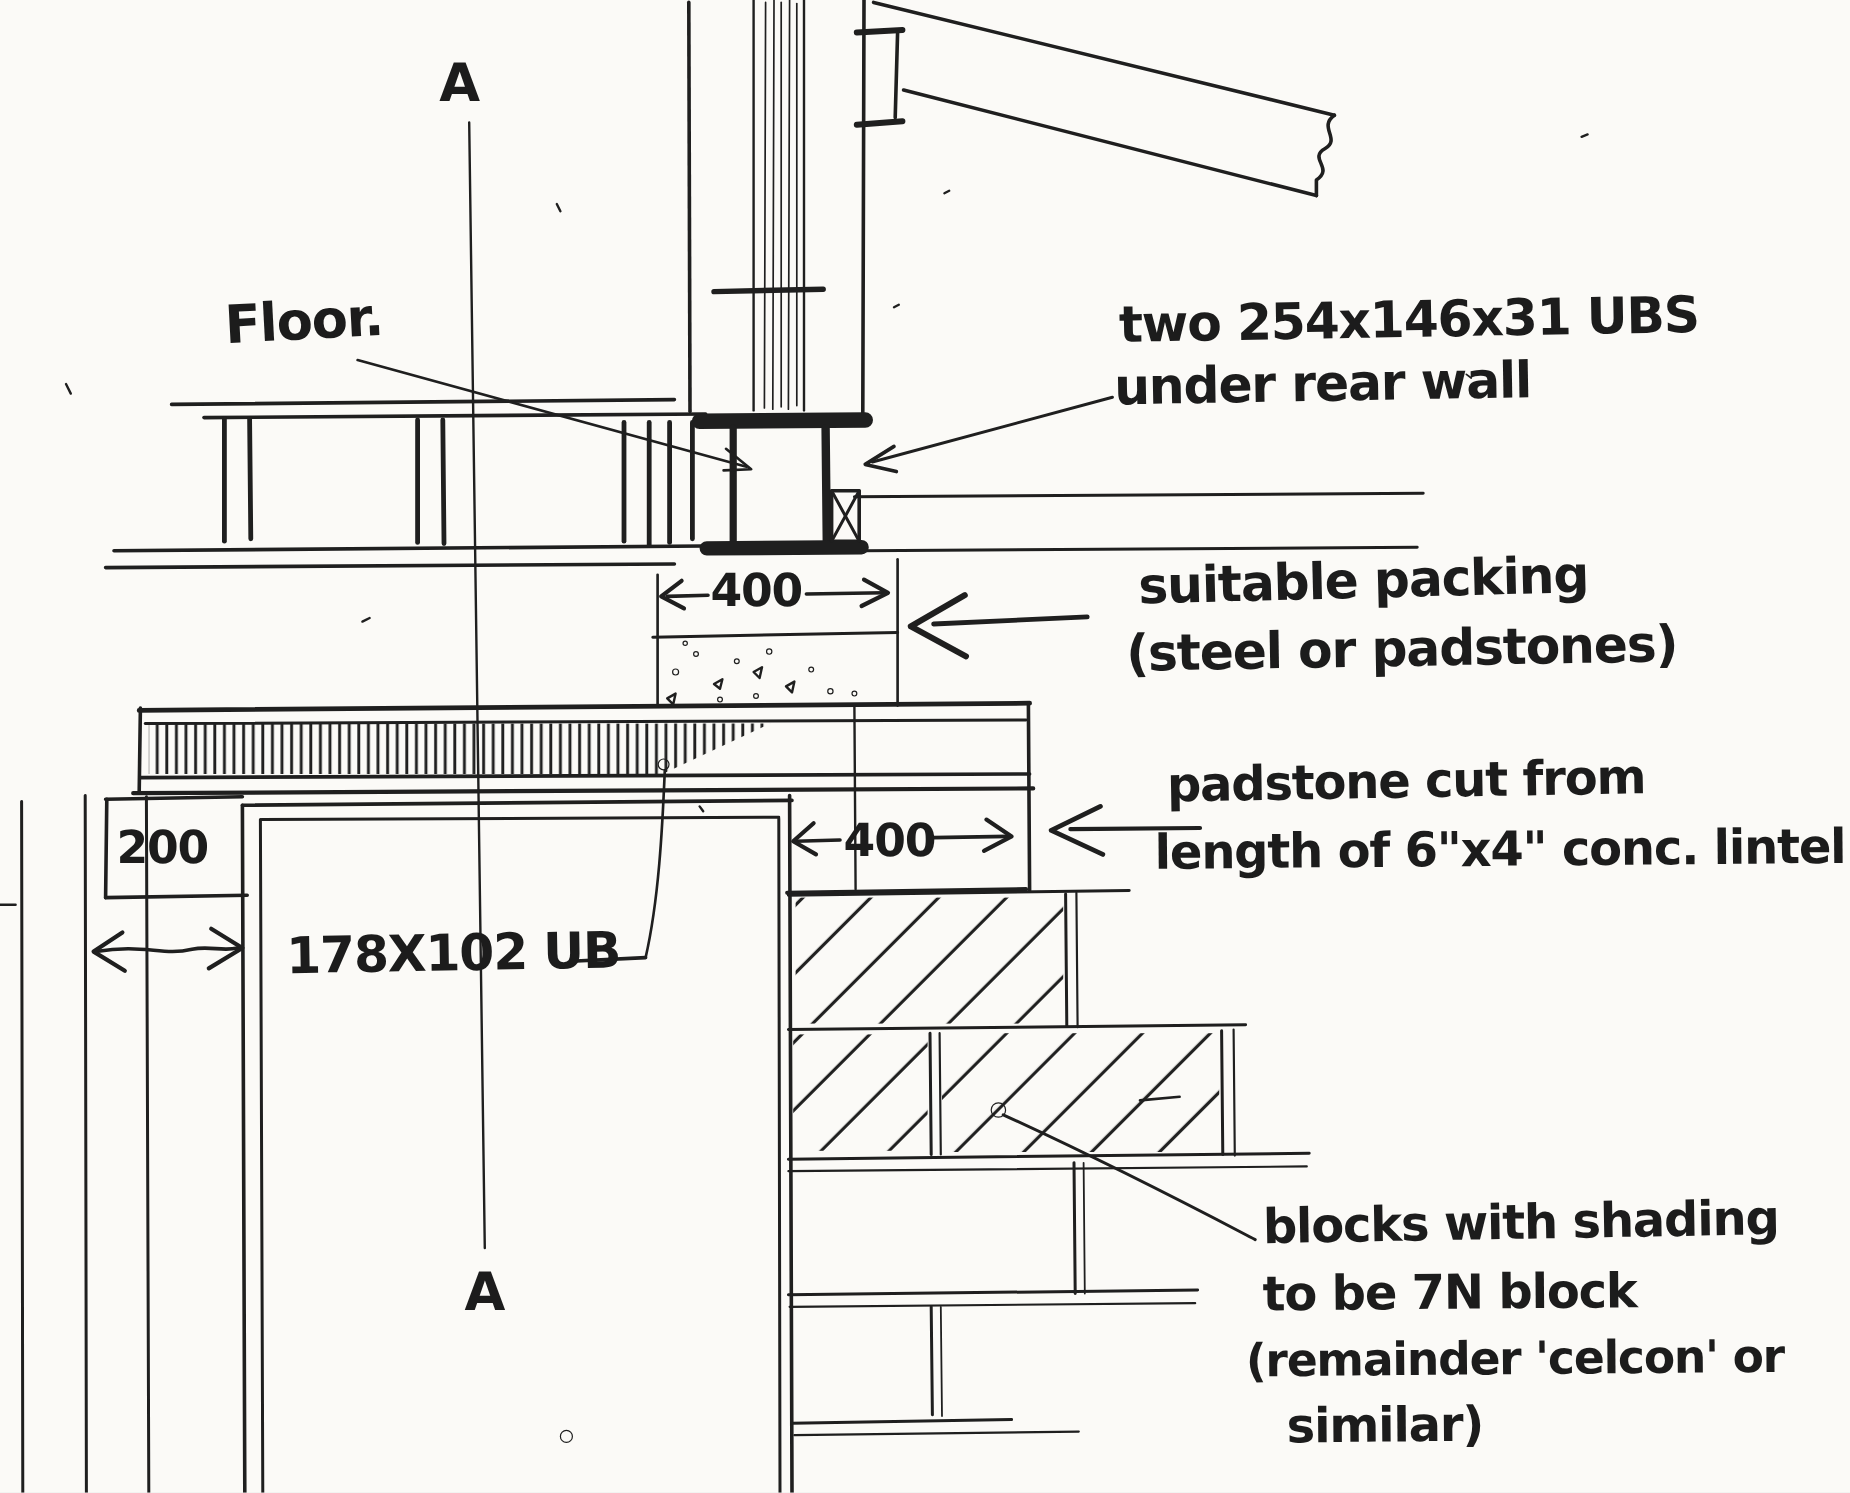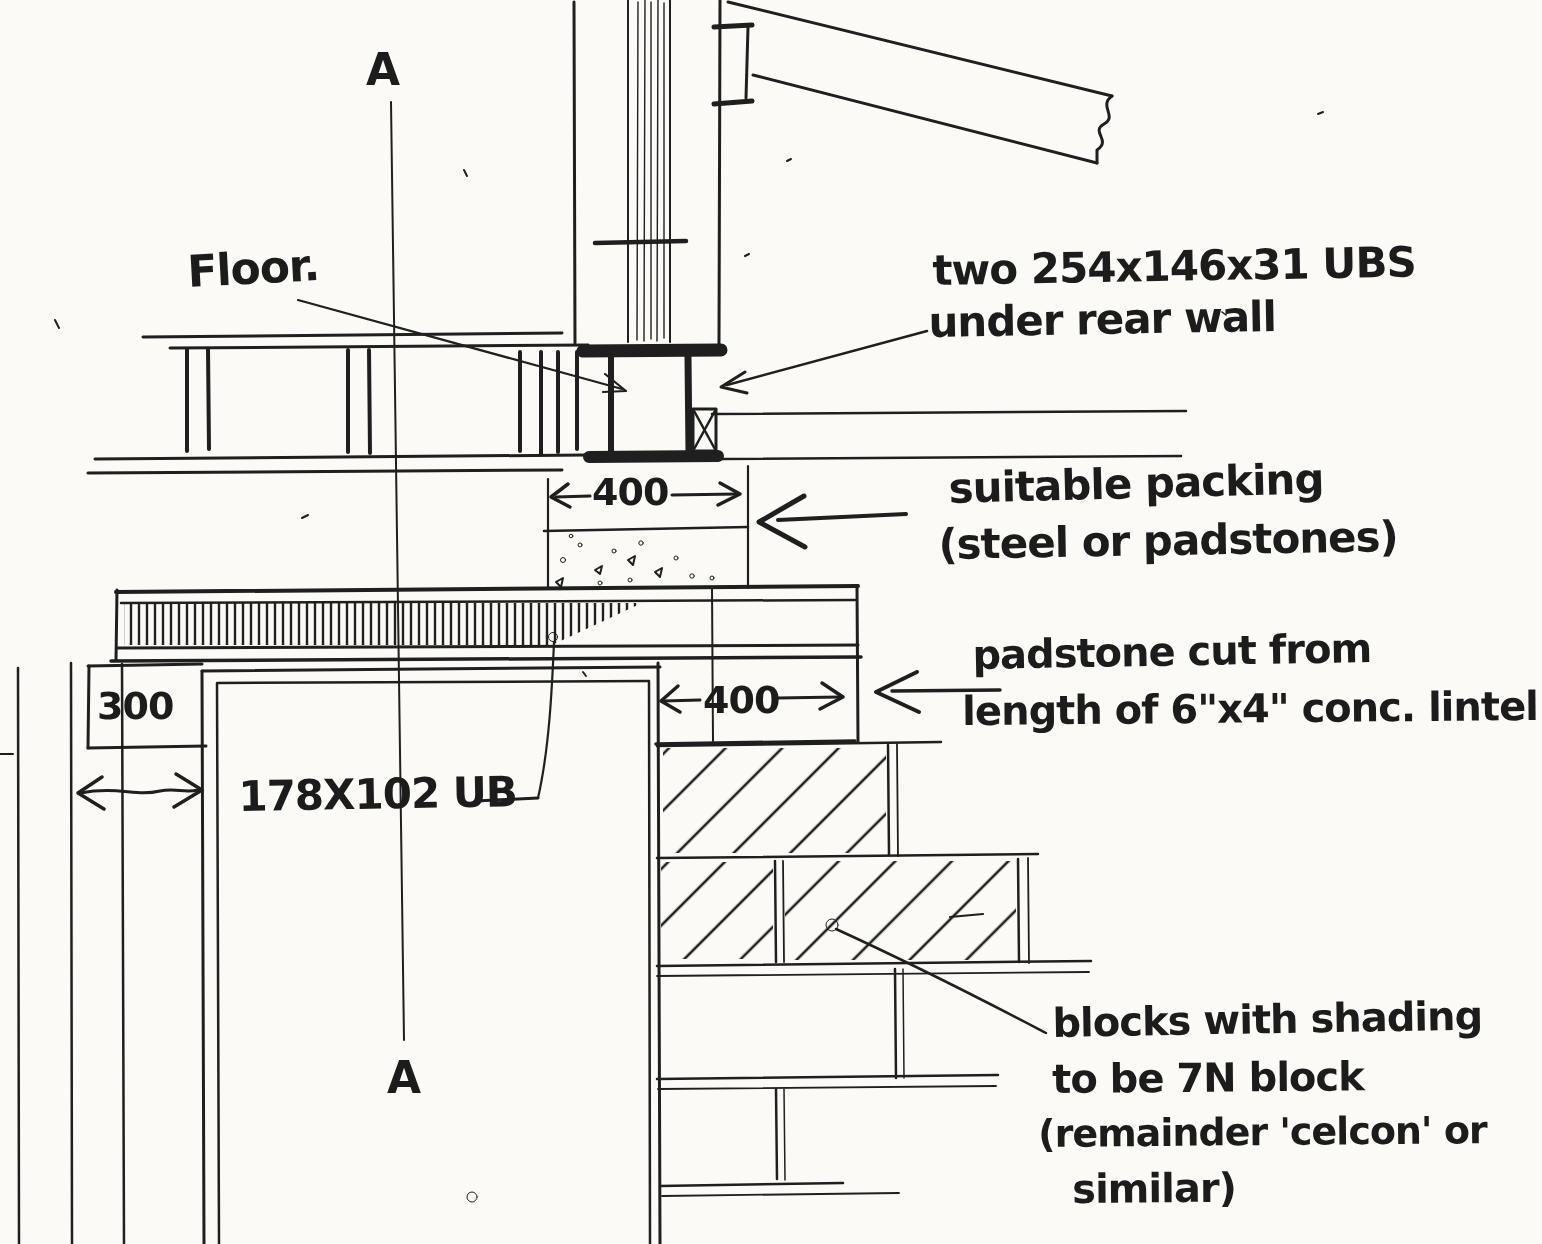--- a/index.html
+++ b/index.html
@@ -227,19 +227,19 @@
   <div class="hand sz42 r1" style="left:928px;top:298px;">under rear wall</div>
   <div class="hand sz42 r15" style="left:948px;top:464px;">suitable packing</div>
   <div class="hand sz42 r1" style="left:938px;top:520px;">(steel or padstones)</div>
   <div class="hand sz40 r1" style="left:972px;top:632px;">padstone cut from</div>
   <div class="hand sz40 r05" style="left:962px;top:688px;">length of 6"x4" conc. lintel</div>
   <div class="hand sz40 r1" style="left:1052px;top:1000px;">blocks with shading</div>
   <div class="hand sz40 r05" style="left:1052px;top:1056px;">to be 7N  block</div>
   <div class="hand sz38 r05" style="left:1038px;top:1112px;">(remainder 'celcon' or</div>
   <div class="hand sz40 r05" style="left:1072px;top:1166px;">similar)</div>
   <div class="hand sz42 r1" style="left:238px;top:772px;">178X102 UB</div>
-  <div class="hand sz38" style="left:97px;top:684px;">300</div>
+  <div class="hand sz38" style="left:97px;top:684px;">200</div>
   <div class="hand sz38" style="left:592px;top:470px;">400</div>
   <div class="hand sz38" style="left:703px;top:678px;">400</div>
   <div class="hand sz44" style="left:366px;top:44px;">A</div>
   <div class="hand sz44" style="left:387px;top:1052px;">A</div>
 
 </div>
 
 </body></html>

